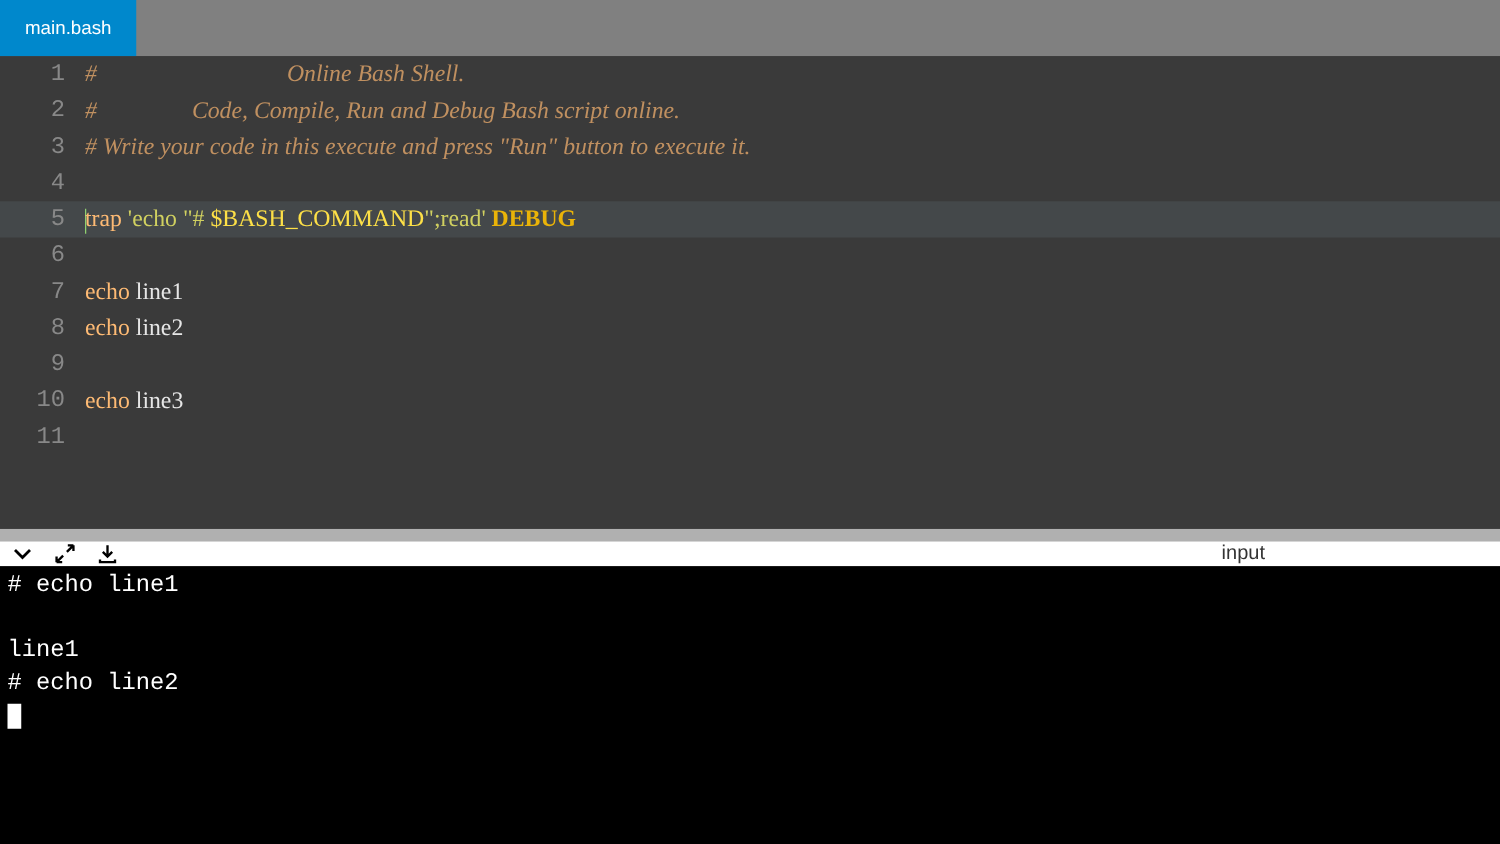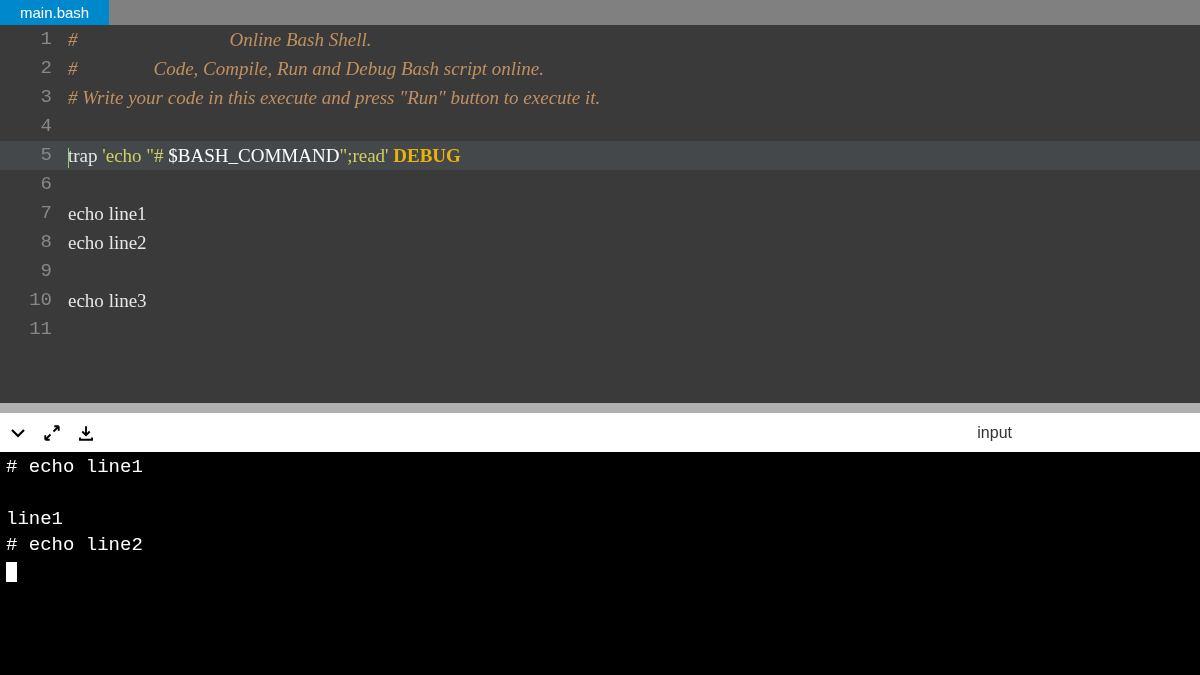--- a/index.html
+++ b/index.html
@@ -4,21 +4,21 @@
   <style>
     * { margin: 0; padding: 0; box-sizing: border-box; }
     body {
       width: 1200px;
       height: 675px;
       font-family: 'Courier New', monospace;
       background: #3a3a3a;
       overflow: hidden;
     }
     .top-bar {
-      height: 25px;
+      height: 45px;
       background: #808080;
       display: flex;
       align-items: stretch;
     }
     .tab {
       background: #0088cc;
       color: #ffffff;
       padding: 6px 20px;
       font-family: Arial, sans-serif;
       font-size: 15px;
@@ -47,39 +47,39 @@
       padding-right: 16px;
       user-select: none;
       font-family: 'Courier New', monospace;
     }
     .line-content {
       flex: 1;
       white-space: pre;
       font-family: Liberation Serif, serif;
     }
     .tok-comment { color: #c09060; font-style: italic; }
-    .tok-keyword { color: #e5e5e5; }
+    .tok-keyword { color: #fdba74; }
     .tok-string { color: #d0d060; }
-    .tok-var { color: #ffffff; }
+    .tok-var { color: #fde047; }
     .tok-text { color: #e6e6e6; }
     .tok-debug { color: #eab308; font-weight: bold; }
     .cursor-mark {
       display: inline-block;
       width: 1px;
       height: 20px;
       background: #8fd070;
       vertical-align: middle;
       margin-right: -1px;
     }
     .divider {
       height: 10px;
       background: #b0b0b0;
     }
     .terminal-toolbar {
-      height: 39px;
+      height: 20px;
       background: #ffffff;
       display: flex;
       align-items: center;
       padding: 0 8px;
       justify-content: space-between;
     }
     .toolbar-left {
       display: flex;
       align-items: center;
       gap: 14px;

